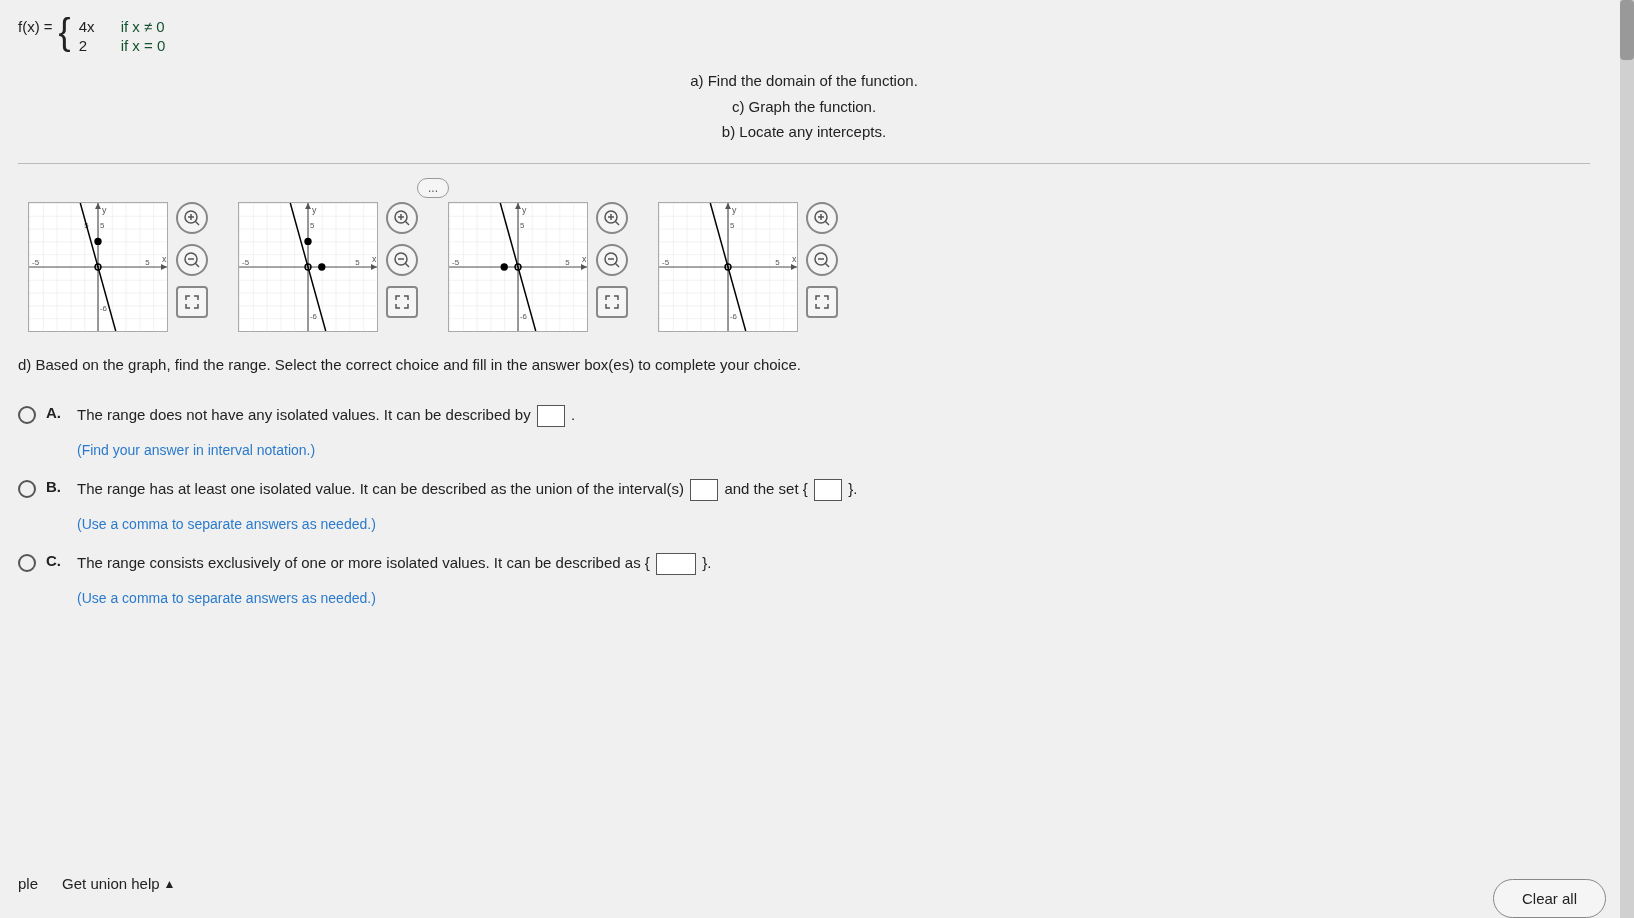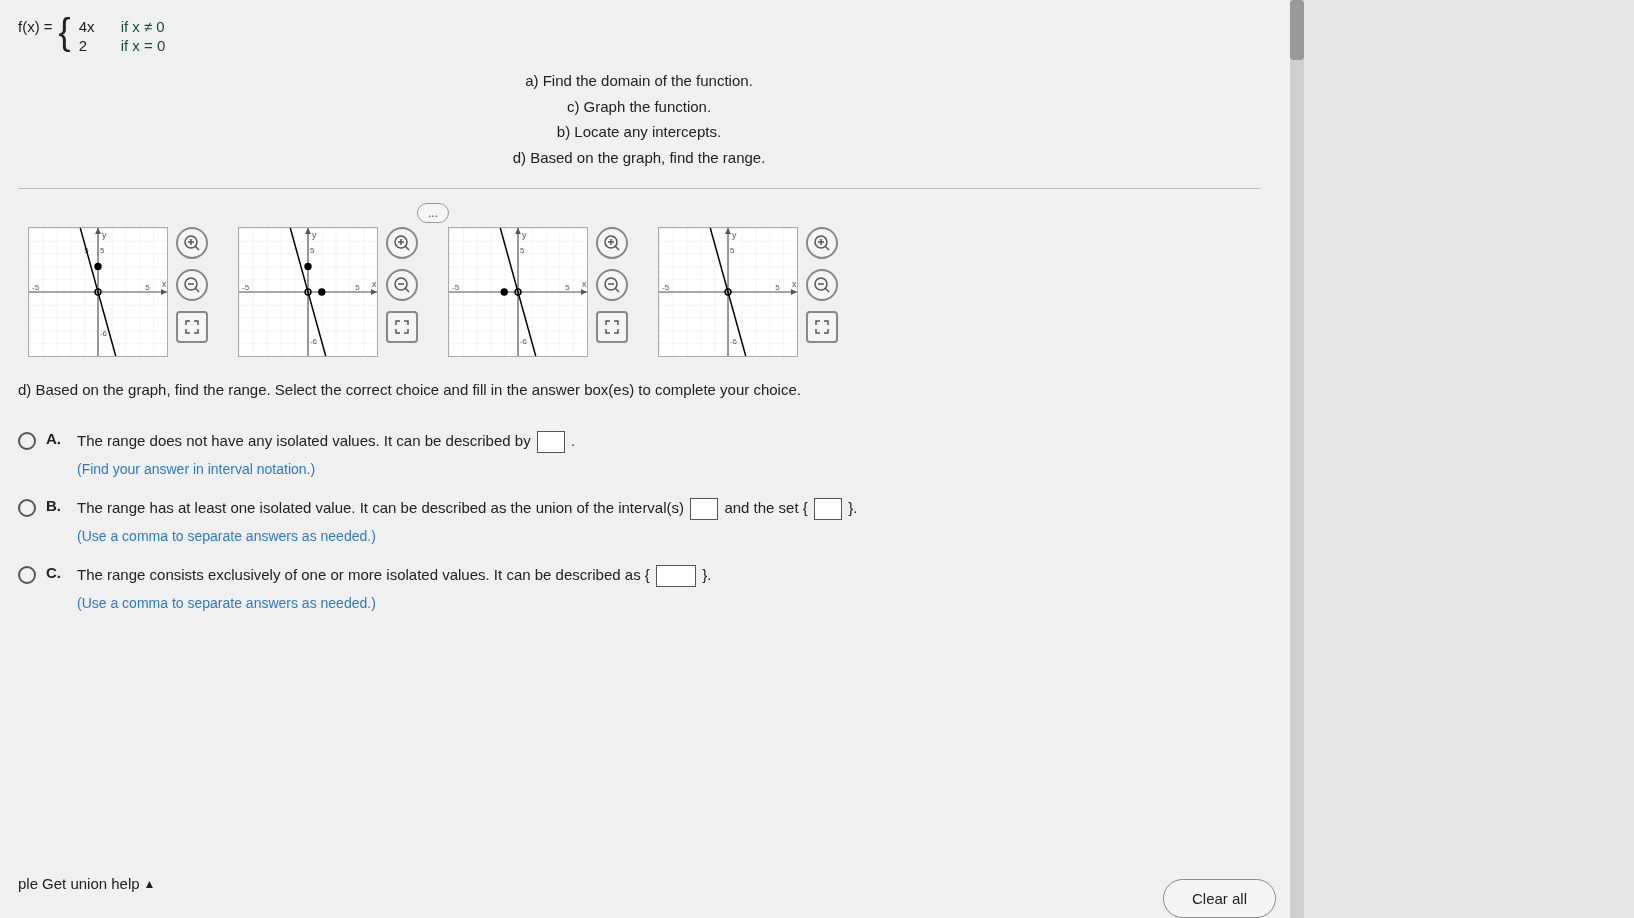--- a/index.html
+++ b/index.html
@@ -7,21 +7,21 @@
       font-family: Arial, sans-serif;
       font-size: 15px;
       background: #e8e8e8;
       color: #222;
       width: 1634px;
       min-height: 918px;
       overflow: hidden;
     }
     .main-container {
       background: #f0f0f0;
-      width: 1304px;
+      width: 1634px;
       min-height: 918px;
       padding: 18px 44px 18px 18px;
       position: relative;
     }
     .function-def {
       display: flex;
       align-items: flex-start;
       margin-bottom: 14px;
       font-size: 15px;
     }
@@ -165,21 +165,21 @@
     }
     .option-label {
       font-weight: bold;
       font-size: 15px;
       margin-right: 6px;
       flex-shrink: 0;
     }
     .option-content {
       display: flex;
       flex-direction: column;
-      gap: 8px;
+      gap: 15px;
     }
     .option-text {
       font-size: 15px;
       line-height: 1.5;
     }
     .answer-box {
       display: inline-block;
       width: 28px;
       height: 22px;
       border: 1px solid #555;
@@ -206,21 +206,21 @@
       padding: 10px 28px;
       font-size: 15px;
       cursor: pointer;
       color: #222;
     }
     .footer-left {
       position: absolute;
       bottom: 26px;
       left: 18px;
       display: flex;
-      gap: 4px;
+      gap: 24px;
       font-size: 15px;
     }
     .get-more-help {
       font-size: 15px;
       cursor: pointer;
       display: flex;
       align-items: center;
       gap: 4px;
     }
     .arrow-up {
@@ -267,21 +267,20 @@
           <span class="case-condition">if x = 0</span>
         </div>
       </div>
     </div>
   </div>
 
   <div class="tasks-list">
     <div class="task-item">a) Find the domain of the function.</div>
     <div class="task-item">c) Graph the function.</div>
     <div class="task-item">b) Locate any intercepts.</div>
-    <div class="task-item">d) Based on the graph, find the range.</div>
   </div>
 
   <hr class="divider-line">
 
   <div class="graphs-row">
 
     <div style="position:relative; display:flex; gap:30px; padding-top:24px;">
       <div class="more-btn" style="position:absolute; top:0; left:50%; transform:translateX(-50%); border:1px solid #999; border-radius:12px; background:#f5f5f5; padding:2px 10px; font-size:12px; cursor:pointer; color:#555;">...</div>
 
       <div class="graph-row">

